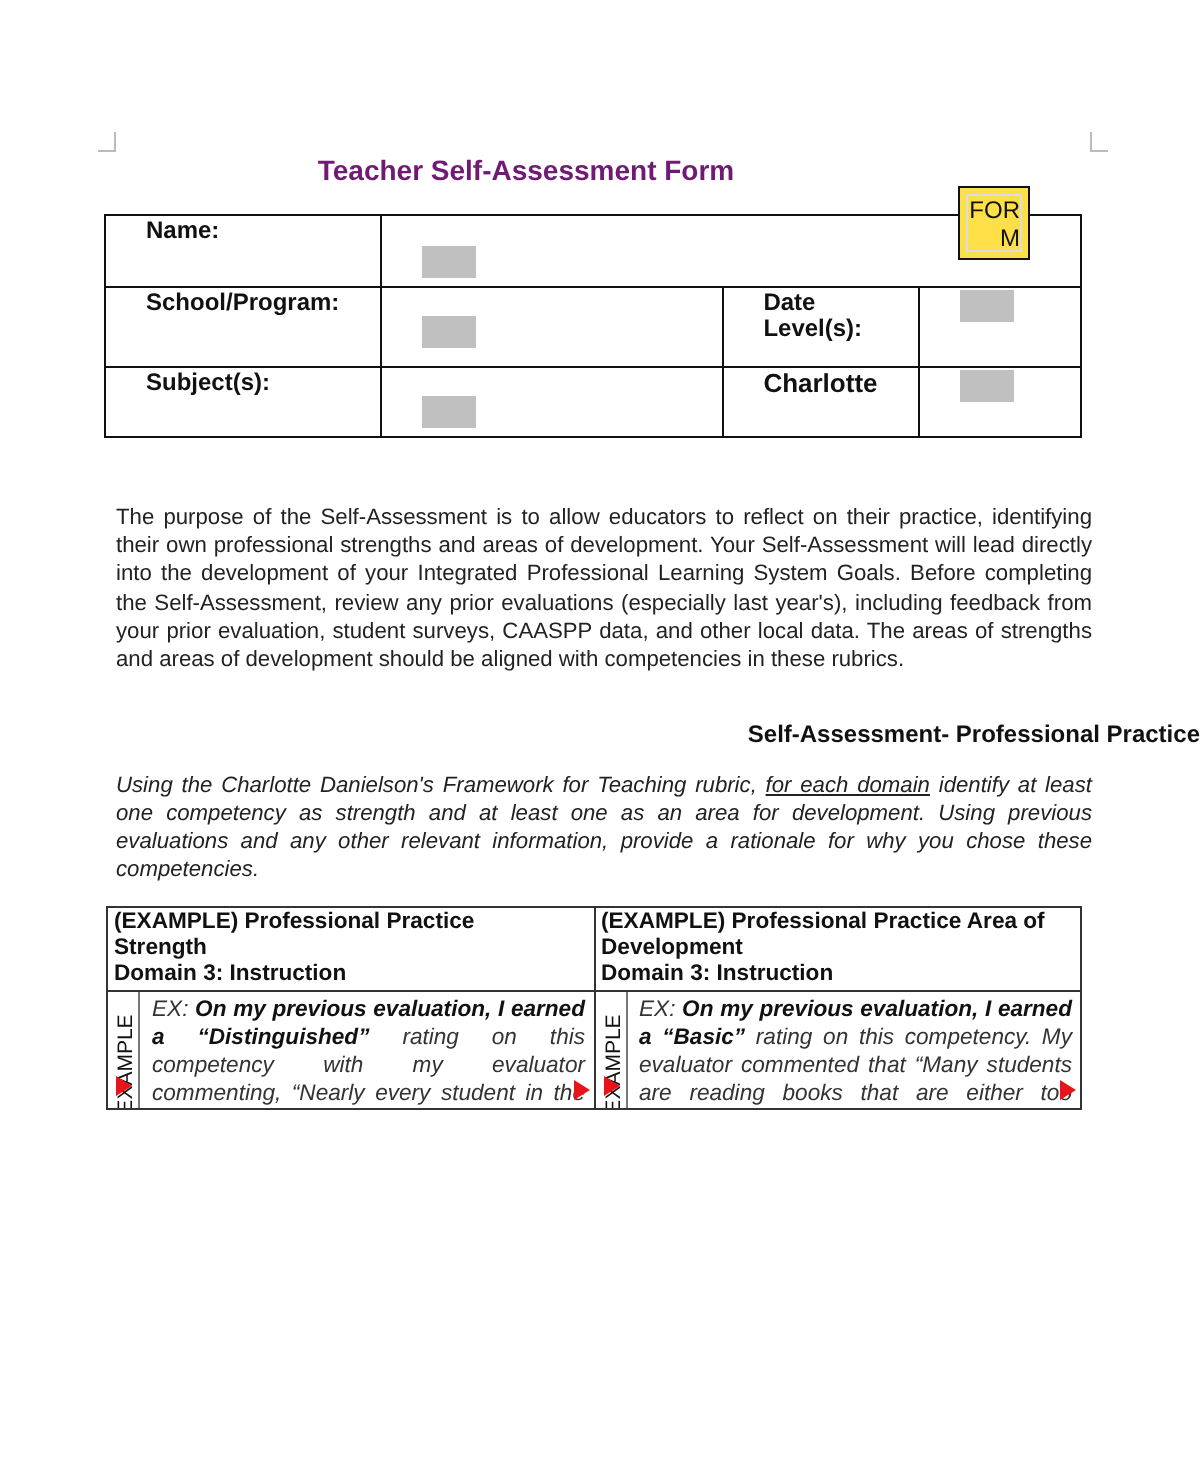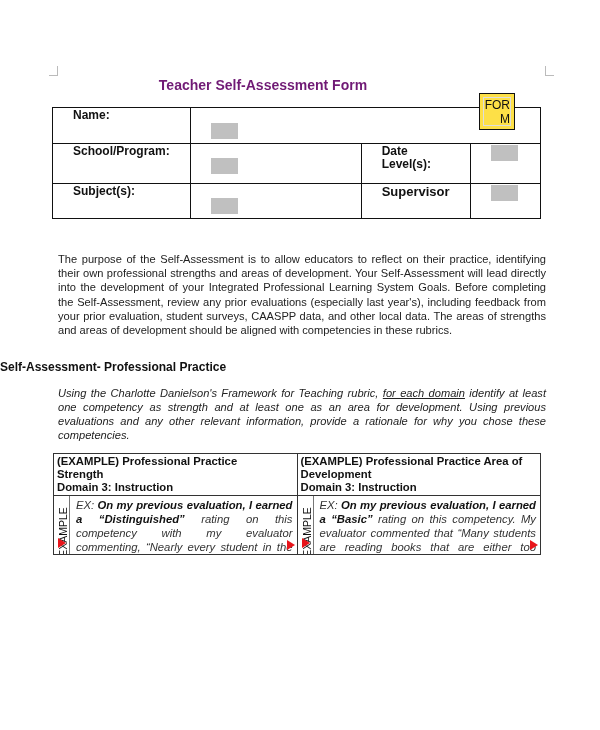--- a/index.html
+++ b/index.html
@@ -27,21 +27,21 @@
       font-size: 12px;
     }
     table.info td { border: 1.5px solid #111; vertical-align: top; padding: 1px 20px; }
     table.info td.lbl { font-weight: bold; line-height: 13px; }
     .shade { display: inline-block; width: 27px; height: 16px; background: #c0c0c0; }
     .intro {
       position: absolute; left: 58px; top: 252px; width: 488px; font-size: 11.1px;
       line-height: 14.2px; text-align: justify; color: #222;
     }
     .section-title {
-      position: absolute; left: 0; width: 600px; top: 360px; text-align: left;
+      position: absolute; left: 0; width: 600px; top: 360px; text-align: right;
       font-weight: bold; font-size: 12px; color: #111;
     }
     .instr {
       position: absolute; left: 58px; top: 386px; width: 488px; font-size: 11.1px;
       line-height: 14px; font-style: italic; text-align: justify; color: #222;
     }
     .instr u { text-decoration: underline; }
     table.examples {
       position: absolute; left: 53px; top: 453px; width: 488px; border-collapse: collapse;
       font-size: 11.3px; table-layout: fixed;
@@ -91,21 +91,21 @@
     </tr>
     <tr style="height:40px">
       <td class="lbl"><span>School/Program:</span></td>
       <td style="width:171px"><div style="height:13px"></div><span class="shade"></span></td>
       <td class="lbl" style="width:56px">Date Level(s):</td>
       <td><span class="shade"></span></td>
     </tr>
     <tr style="height:31px">
       <td class="lbl">Subject(s):</td>
       <td><div style="height:13px"></div><span class="shade"></span></td>
-      <td class="lbl" style="font-size:13px">Supervisor</td>
+      <td class="lbl" style="font-size:13px">Charlotte</td>
       <td><span class="shade"></span></td>
     </tr>
   </tbody>
     </table>
 
   <div class="intro">The purpose of the Self-Assessment is to allow educators to reflect on their practice, identifying their own professional strengths and areas of development. Your Self-Assessment will lead directly into the development of your Integrated Professional Learning System Goals. Before completing the Self-Assessment, review any prior evaluations (especially last year's), including feedback from your prior evaluation, student surveys, CAASPP data, and other local data. The areas of strengths and areas of development should be aligned with competencies in these rubrics.</div>
 
   <div class="section-title">Self-Assessment- Professional Practice</div>
 
   <div class="instr">

